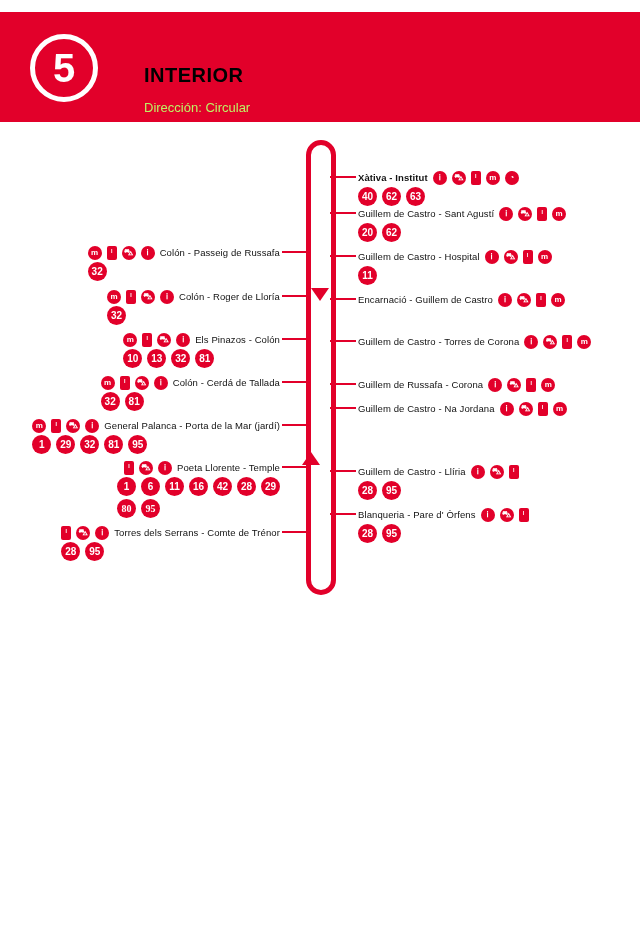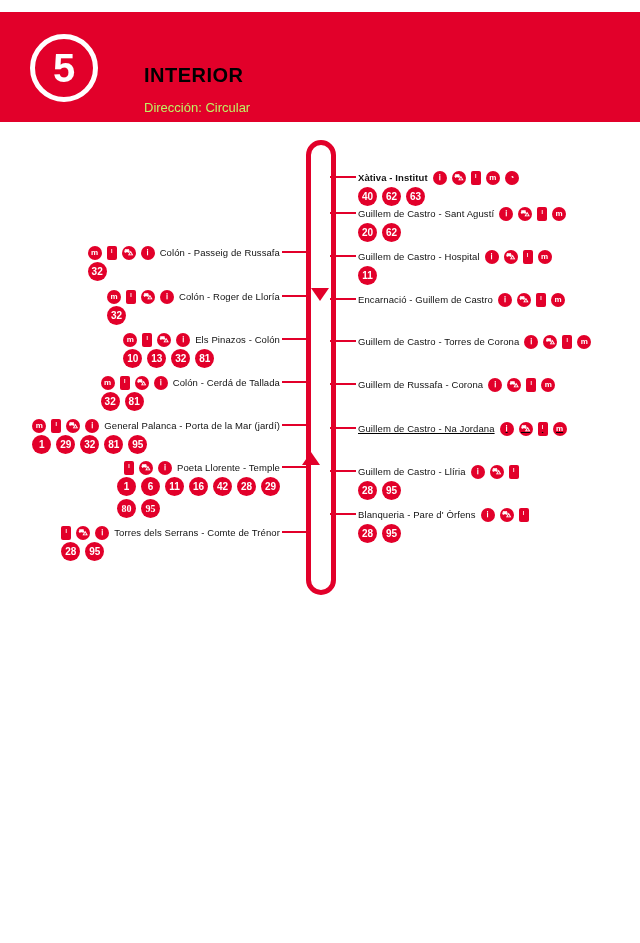--- a/index.html
+++ b/index.html
@@ -258,21 +258,21 @@
   <div class="tick"></div>
   <div class="stop-row">
     <span class="stop-name">Guillem de Russafa - Corona</span>
     <span class="svc">ℹ</span>
     <span class="svc bus">⛍</span>
     <span class="svc sq">ᴵ</span>
     <span class="svc">m</span>
   </div>
 </div>
 
-<div class="stop right" style="left:358px; top:420px;text-decoration:underline;">
+<div class="stop right" style="left:358px; top:400px;">
   <div class="tick"></div>
   <div class="stop-row">
     <span class="stop-name">Guillem de Castro - Na Jordana</span>
     <span class="svc">ℹ</span>
     <span class="svc bus">⛍</span>
     <span class="svc sq">ᴵ</span>
     <span class="svc">m</span>
   </div>
 </div>
 

